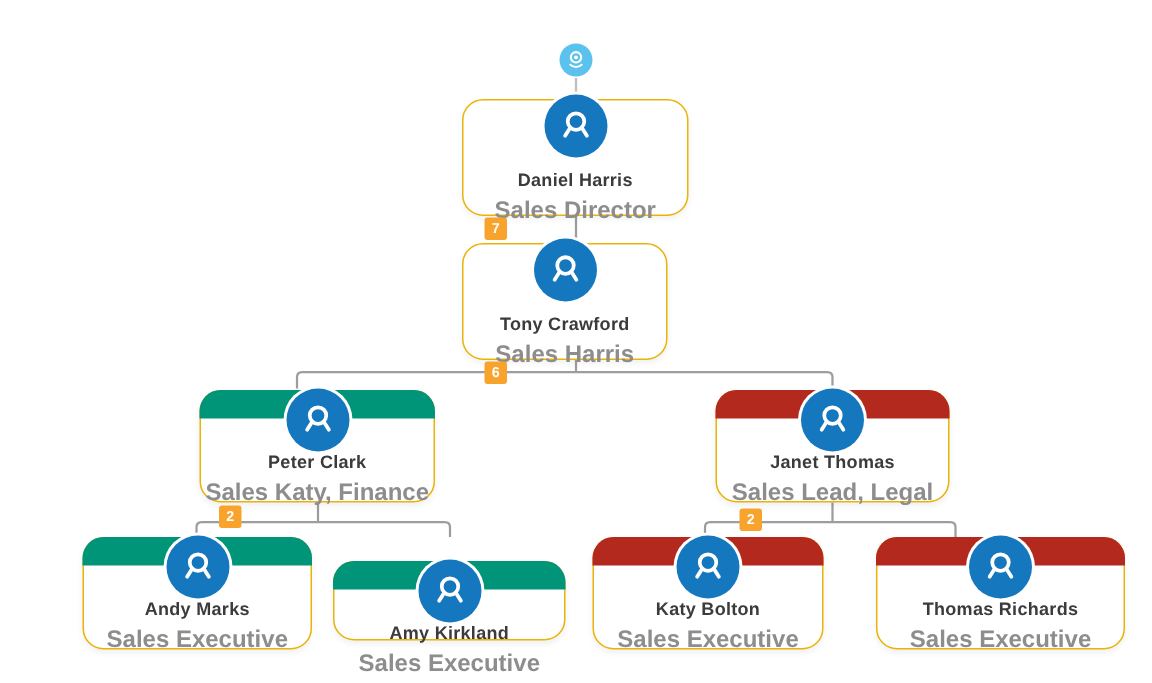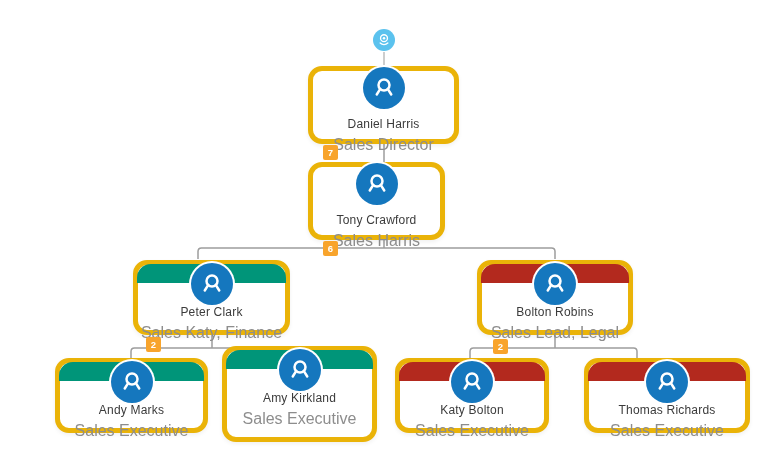--- a/index.html
+++ b/index.html
@@ -12,22 +12,22 @@
   .connectors { position:absolute; left:0; top:0; width:768px; height:455px; }
 
   .root-icon {
     position:absolute; left:373px; top:29px; width:22px; height:22px;
     border-radius:50%; background:var(--root-blue,#5bc2ee);
     display:flex; align-items:center; justify-content:center;
   }
   .root-icon svg { width:18px; height:18px; }
 
   .node {
-    position:absolute; background:#fff; border:5px solid #eab308;
-    border-radius:14px; box-shadow:0 2px 4px rgba(0,0,0,0.06);
+    position:absolute; background:#fff; border:1px solid #eab308;
+    border-radius:14px; box-shadow:0 2px 4px rgba(0,0,0,0.06);font-weight:bold;
   }
   .node .bar {
     position:absolute; left:-1px; right:-1px; top:-1px; height:19px;
     border-radius:14px 14px 0 0;
   }
   .node.accent-green .bar { background:var(--green,#009579); }
   .node.accent-red   .bar { background:var(--red,#b3291e); }
 
   .avatar {
     position:absolute; left:50%; top:-4px; transform:translateX(-50%);
@@ -125,40 +125,40 @@
 
   <div class="node accent-red" style="left:477px; top:260px; width:156px; height:75px;">
     <div class="bar"></div>
     <div class="avatar">
       <svg viewBox="0 0 24 24">
           <circle cx="12" cy="9.6" r="4.4" fill="none" stroke="#fff" stroke-width="2"></circle>
           <path d="M8.9 12.9 6.2 17.2 M15.1 12.9 17.8 17.2" stroke="#fff" stroke-width="2" stroke-linecap="round"></path>
         </svg>
     </div>
     <div class="txt">
-      <div class="name">Bolton Robins</div>
+      <div class="name">Janet Thomas</div>
       <div class="title">Sales Lead, Legal</div>
     </div>
   </div>
 
   <div class="node accent-green" style="left:55px; top:358px; width:153px; height:75px;">
     <div class="bar"></div>
     <div class="avatar">
       <svg viewBox="0 0 24 24">
           <circle cx="12" cy="9.6" r="4.4" fill="none" stroke="#fff" stroke-width="2"></circle>
           <path d="M8.9 12.9 6.2 17.2 M15.1 12.9 17.8 17.2" stroke="#fff" stroke-width="2" stroke-linecap="round"></path>
         </svg>
     </div>
     <div class="txt">
       <div class="name">Andy Marks</div>
       <div class="title">Sales Executive</div>
     </div>
   </div>
 
-  <div class="node accent-green" style="left:222px; top:346px; width:155px; height:96px;padding-left:26px;">
+  <div class="node accent-green" style="left:222px; top:374px; width:155px; height:53px;padding-left:26px;">
     <div class="bar"></div>
     <div class="avatar">
       <svg viewBox="0 0 24 24">
           <circle cx="12" cy="9.6" r="4.4" fill="none" stroke="#fff" stroke-width="2"></circle>
           <path d="M8.9 12.9 6.2 17.2 M15.1 12.9 17.8 17.2" stroke="#fff" stroke-width="2" stroke-linecap="round"></path>
         </svg>
     </div>
     <div class="txt">
       <div class="name">Amy Kirkland</div>
       <div class="title">Sales Executive</div>

